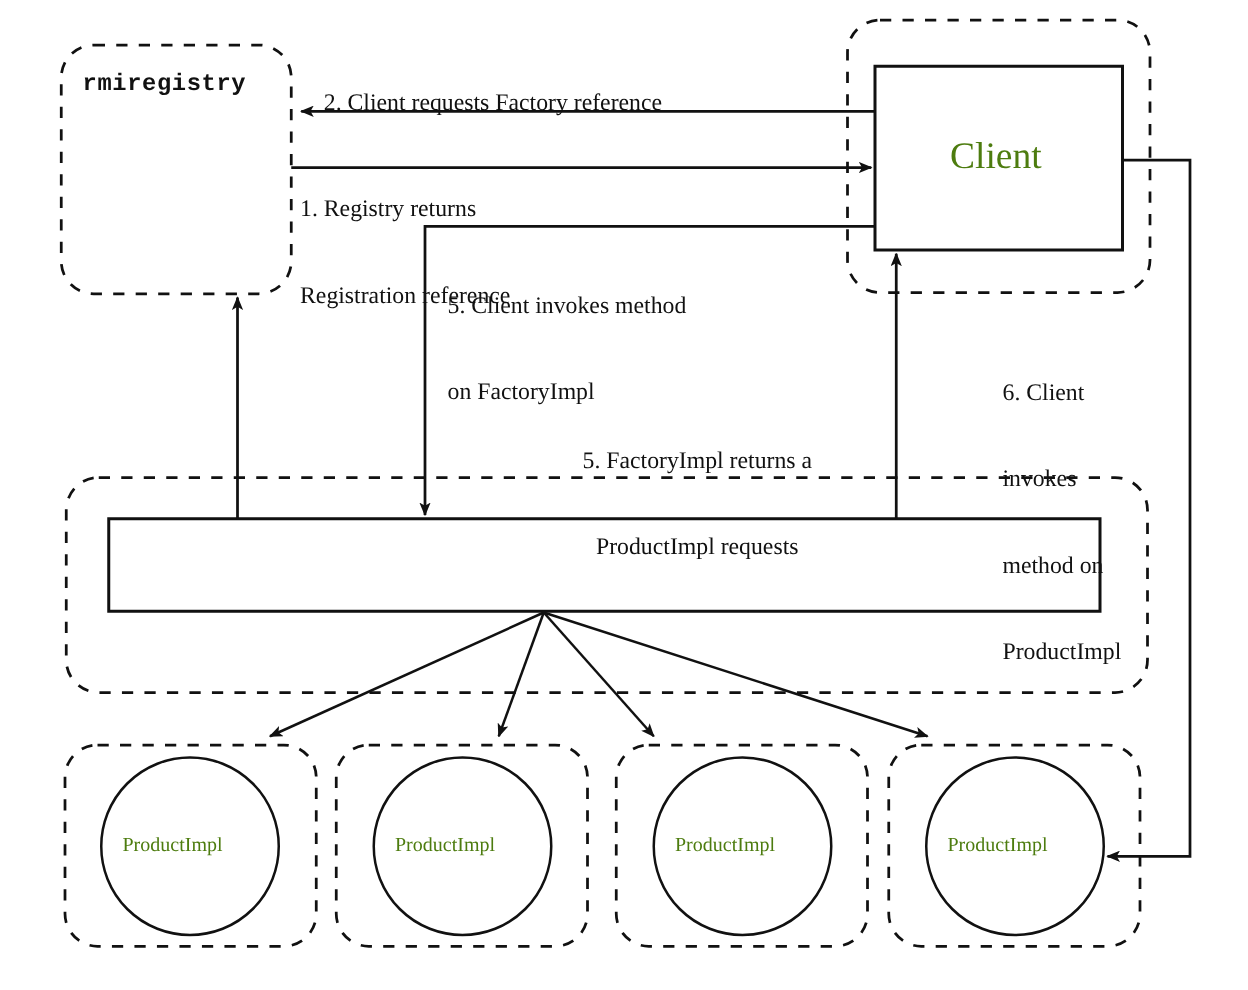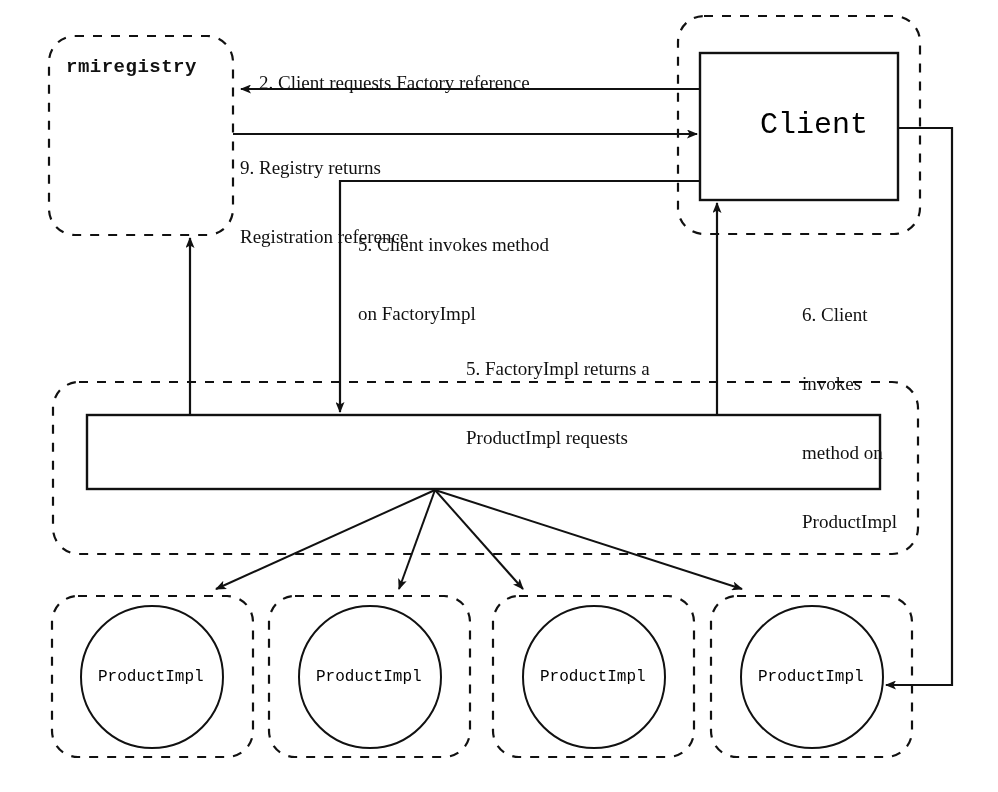--- a/index.html
+++ b/index.html
@@ -1,20 +1,20 @@
 <!DOCTYPE html>
 <html><head>
 <meta charset="utf-8">
 <style>
   html,body{margin:0;padding:0;background:#ffffff;}
   body{width:998px;height:792px;overflow:hidden;font-family:"Liberation Serif",serif;color:#000;}
   #stage{position:relative;width:998px;height:640px;}
   svg.layer{position:absolute;left:0;top:0;width:998px;height:792px;}
   .lbl{position:absolute;font-family:"Liberation Serif",serif;font-size:19px;line-height:23px;color:#111;white-space:pre;}
-  .node-title{position:absolute;font-family:Liberation Mono, monospace;color:#000000;white-space:nowrap;}
+  .node-title{position:absolute;font-family:Liberation Serif, serif;color:#4d7c0f;white-space:nowrap;}
   .mono-title{position:absolute;font-family:"Liberation Mono",monospace;font-weight:bold;font-size:19px;letter-spacing:.5px;color:#111;white-space:nowrap;}
   .client-title{font-size:30px;}
   .factory-title{font-size:27px;}
   .product-title{font-size:16px;}
 </style>
 </head>
 <body>
 
 <div id="stage">
 
@@ -72,30 +72,30 @@
   <div class="node-title product-title" style="left:316px; top:668px;">ProductImpl</div>
   <div class="node-title product-title" style="left:540px; top:668px;">ProductImpl</div>
   <div class="node-title product-title" style="left:758px; top:668px;">ProductImpl</div>
 
 
   <div class="lbl" style="left:240px; top:48px;text-align:right;">
     <span>2. Client requests Factory reference</span>
   </div>
 
   <div class="lbl" style="left:240px; top:110px;">
-    <div>9. Registry returns</div>
+    <div>1. Registry returns</div>
     <div>Registration reference</div>
   </div>
 
   <div class="lbl" style="left:358px; top:187px;">
     <div>5. Client invokes method</div>
     <div>on FactoryImpl</div>
   </div>
 
-  <div class="lbl" style="left:466px; top:311px;">
+  <div class="lbl" style="left:466px; top:311px;text-align:center;">
     <div>5. FactoryImpl returns a</div>
     <div>ProductImpl requests</div>
   </div>
 
   <div class="lbl" style="left:802px; top:257px;">
     <div>6. Client</div>
     <div>invokes</div>
     <div>method on</div>
     <div>ProductImpl</div>
   </div>

